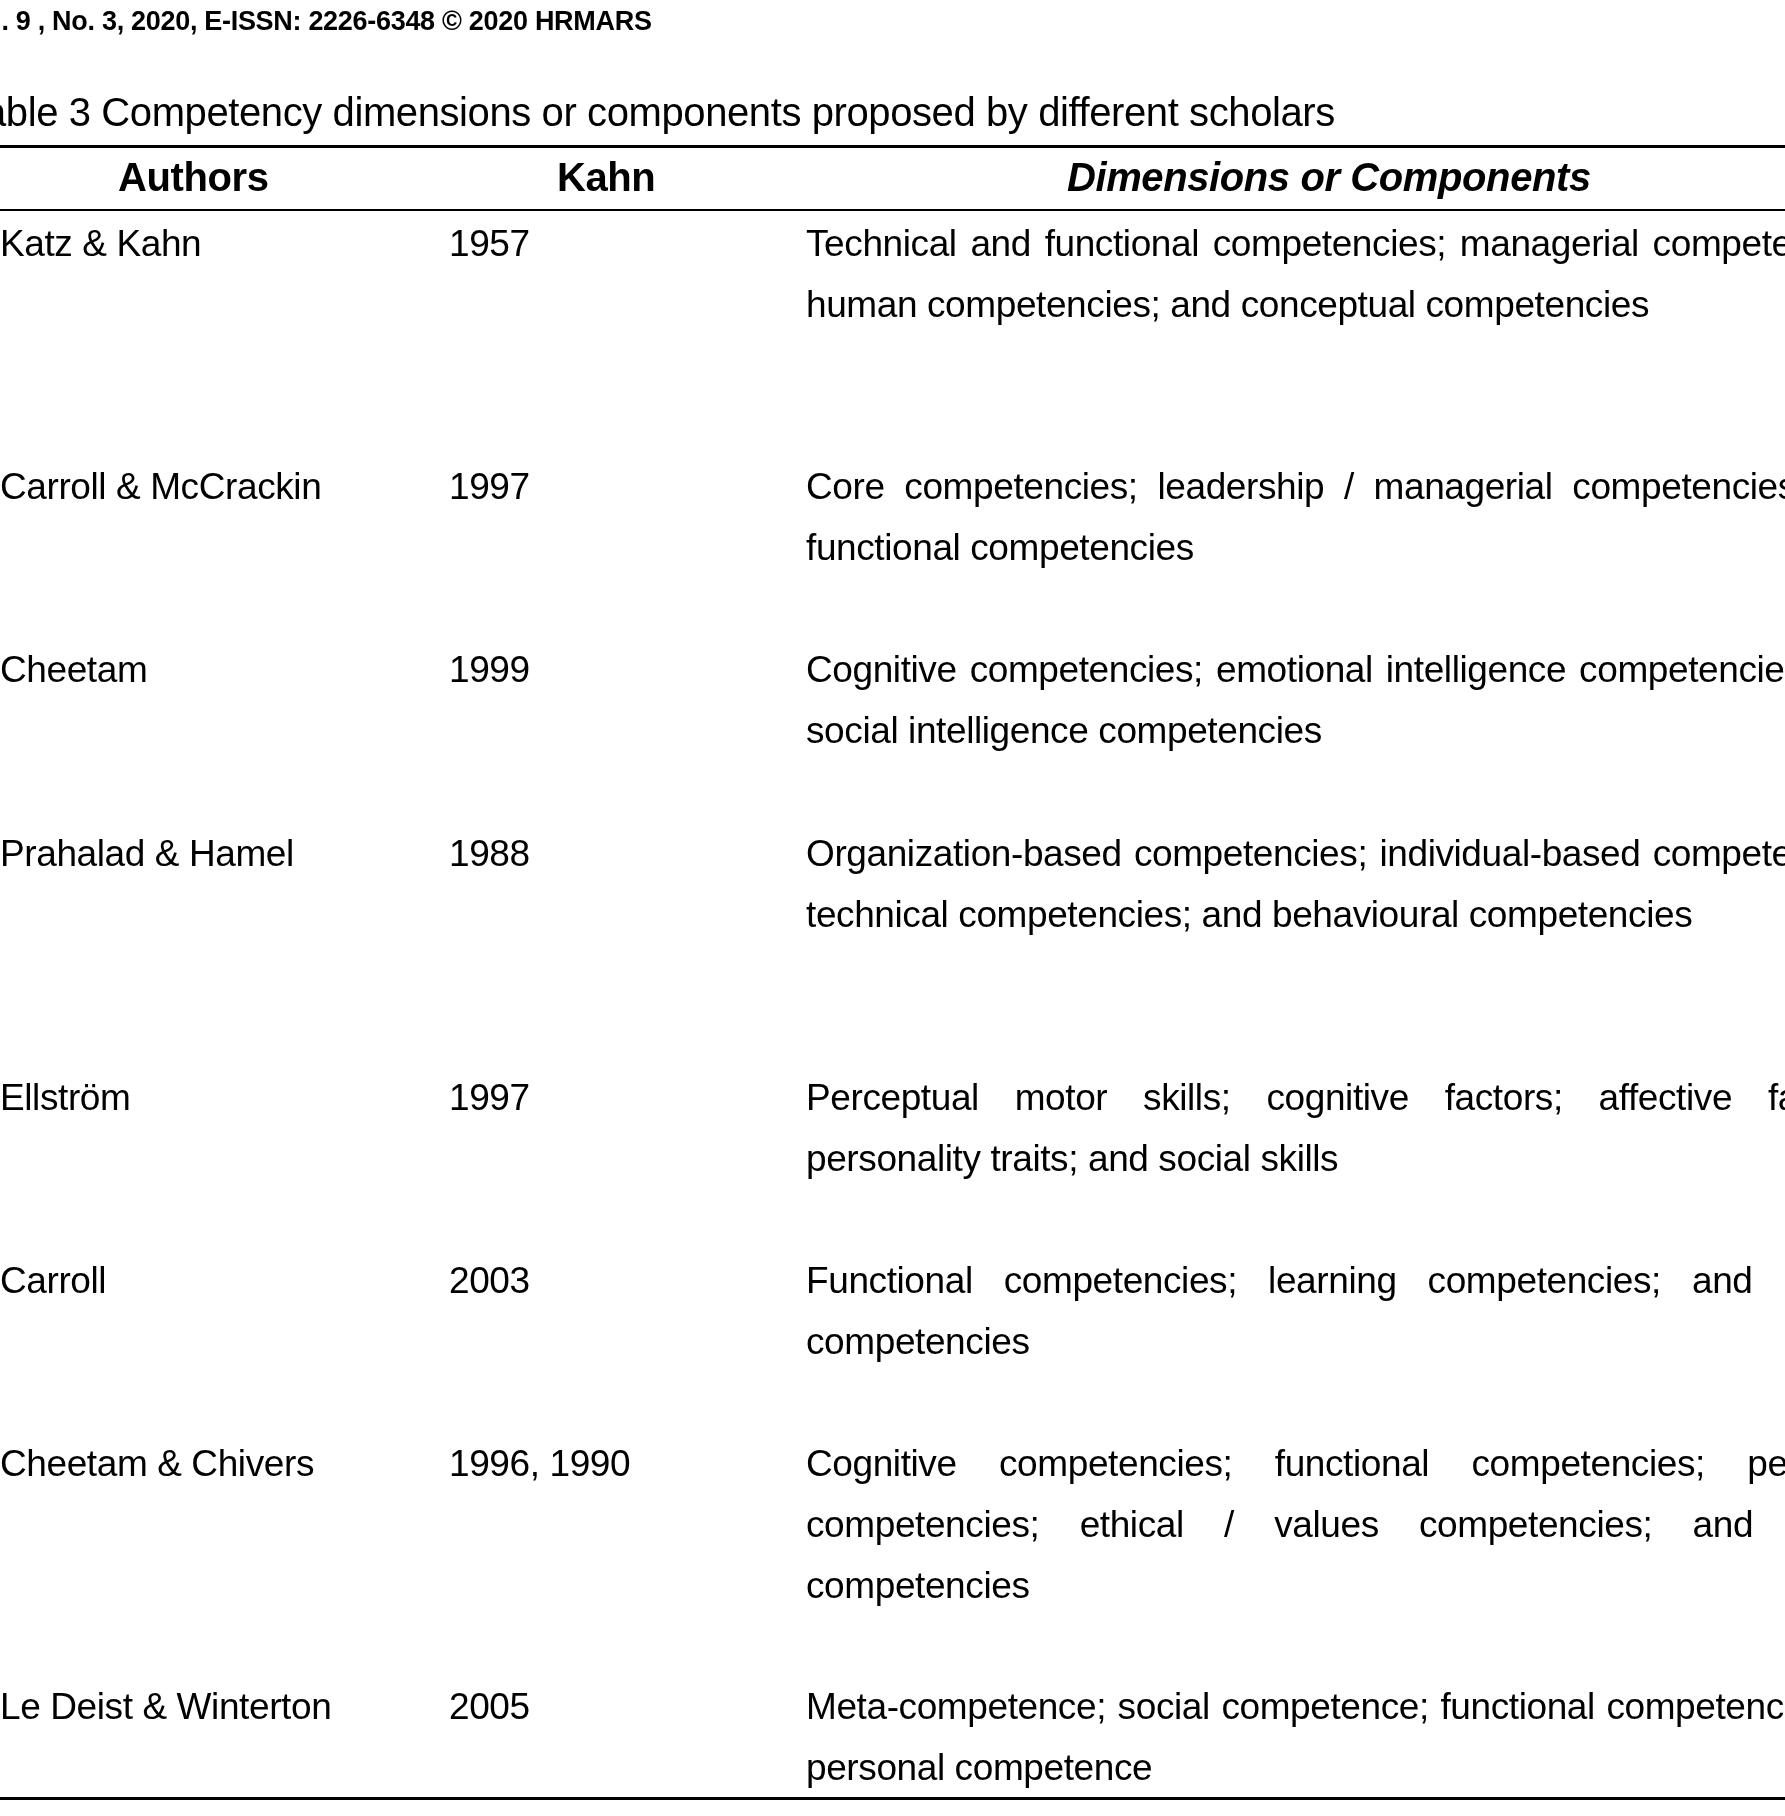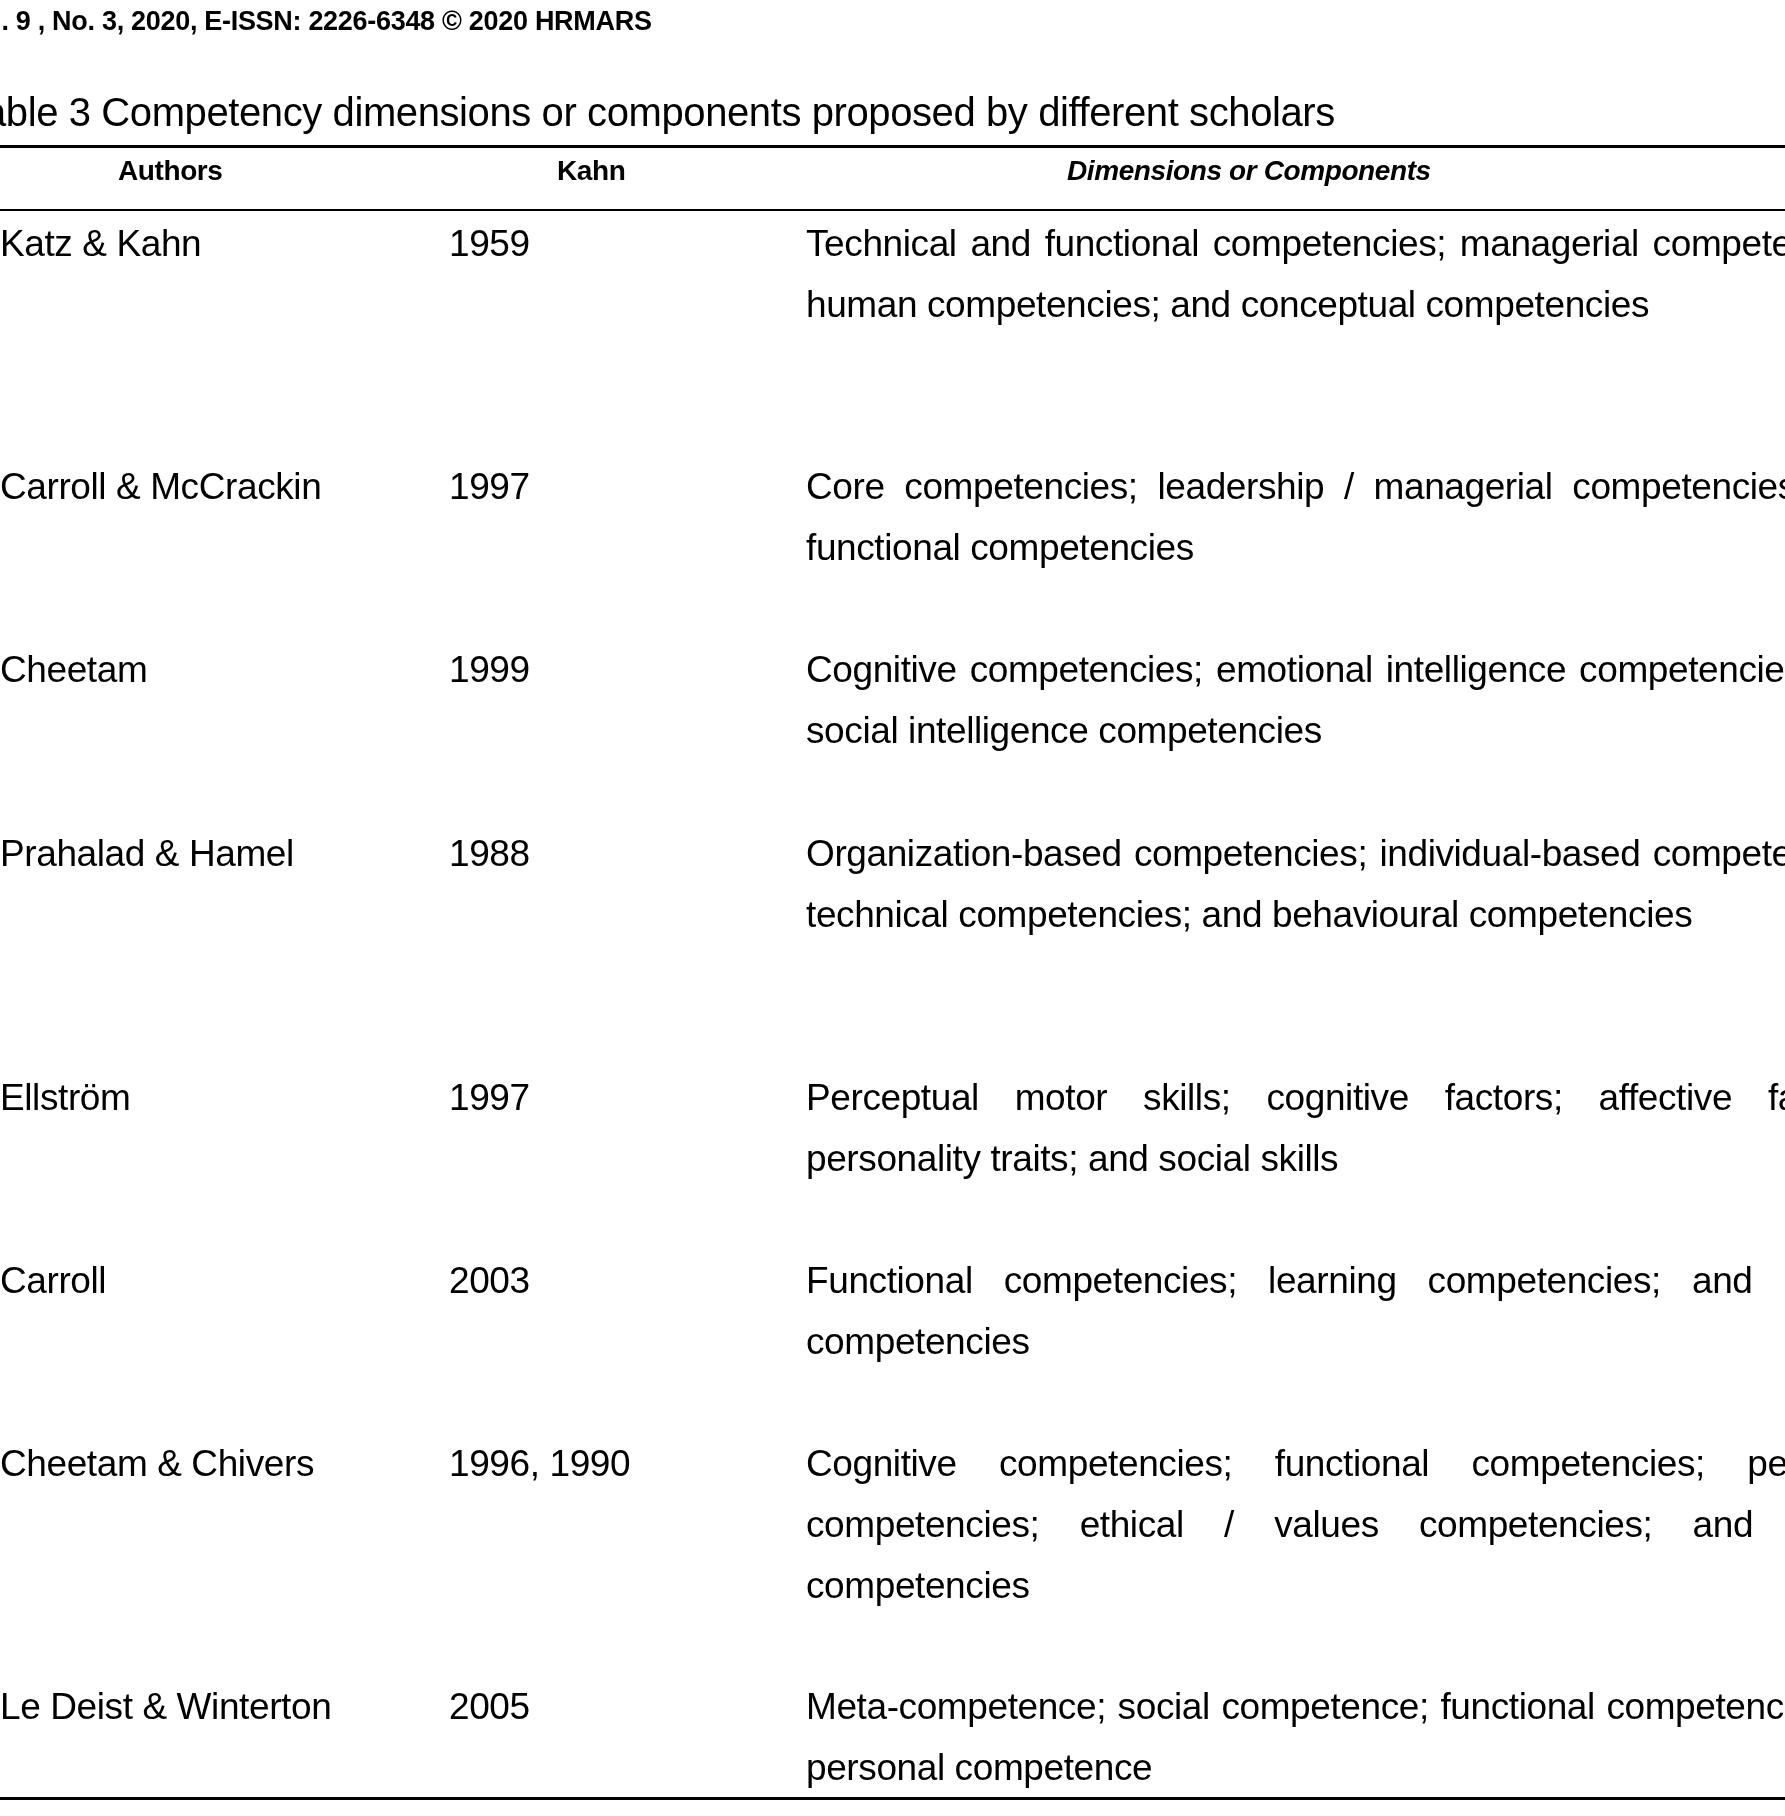--- a/index.html
+++ b/index.html
@@ -5,21 +5,21 @@
   html, body { margin: 0; padding: 0; background: #ffffff; }
   body { width: 1785px; height: 1816px; position: relative; overflow: hidden;
          font-family: "Liberation Sans", "DejaVu Sans", sans-serif; color: #000; }
   .running-header { position: absolute; left: -22px; top: 6px; font-size: 27px; font-weight: bold;
          white-space: nowrap; letter-spacing: -0.3px; }
   .caption { position: absolute; left: -16px; top: 90px; font-size: 40px; white-space: nowrap; letter-spacing: -0.4px; }
   .rule { position: absolute; left: 0; width: 1785px; height: 3px; background: #000; }
   .rule.top { top: 145px; }
   .rule.mid { top: 209px; height: 2px; }
   .rule.bottom { top: 1797px; }
-  .th { position: absolute; top: 155px; font-size: 28px; font-weight: bold; white-space: nowrap; letter-spacing: -0.4px; }
+  .th { position: absolute; top: 155px; font-size: 40px; font-weight: bold; white-space: nowrap; letter-spacing: -0.4px; }
   .th.authors { left: 118px; }
   .th.year { left: 557px; }
   .th.dims { left: 1067px; font-style: italic; }
   .row { position: absolute; left: 0; width: 1785px; }
   .cell { position: absolute; top: 0; font-size: 37px; line-height: 61px; letter-spacing: -0.4px; }
   .cell.author { left: 0; width: 440px; }
   .cell.year { left: 449px; width: 340px; white-space: nowrap; }
   .cell.dims { left: 806px; width: 1080px; text-align: justify; }
 </style>
 </head>
@@ -30,21 +30,21 @@
 
 <div class="rule top"></div>
 <div class="th authors">Authors</div>
 <div class="th year">Kahn</div>
 <div class="th dims">Dimensions or Components</div>
 <div class="rule mid"></div>
 
 <div id="rows">
     <div class="row" style="top: 213px;">
       <div class="cell author">Katz &amp; Kahn</div>
-      <div class="cell year">1959</div>
+      <div class="cell year">1957</div>
       <div class="cell dims">Technical and functional competencies; managerial competencies; human competencies; and conceptual competencies</div>
     </div>
     <div class="row" style="top: 456px;">
       <div class="cell author">Carroll &amp; McCrackin</div>
       <div class="cell year">1997</div>
       <div class="cell dims">Core competencies; leadership / managerial competencies; and functional competencies</div>
     </div>
     <div class="row" style="top: 639px;">
       <div class="cell author">Cheetam</div>
       <div class="cell year">1999</div>

